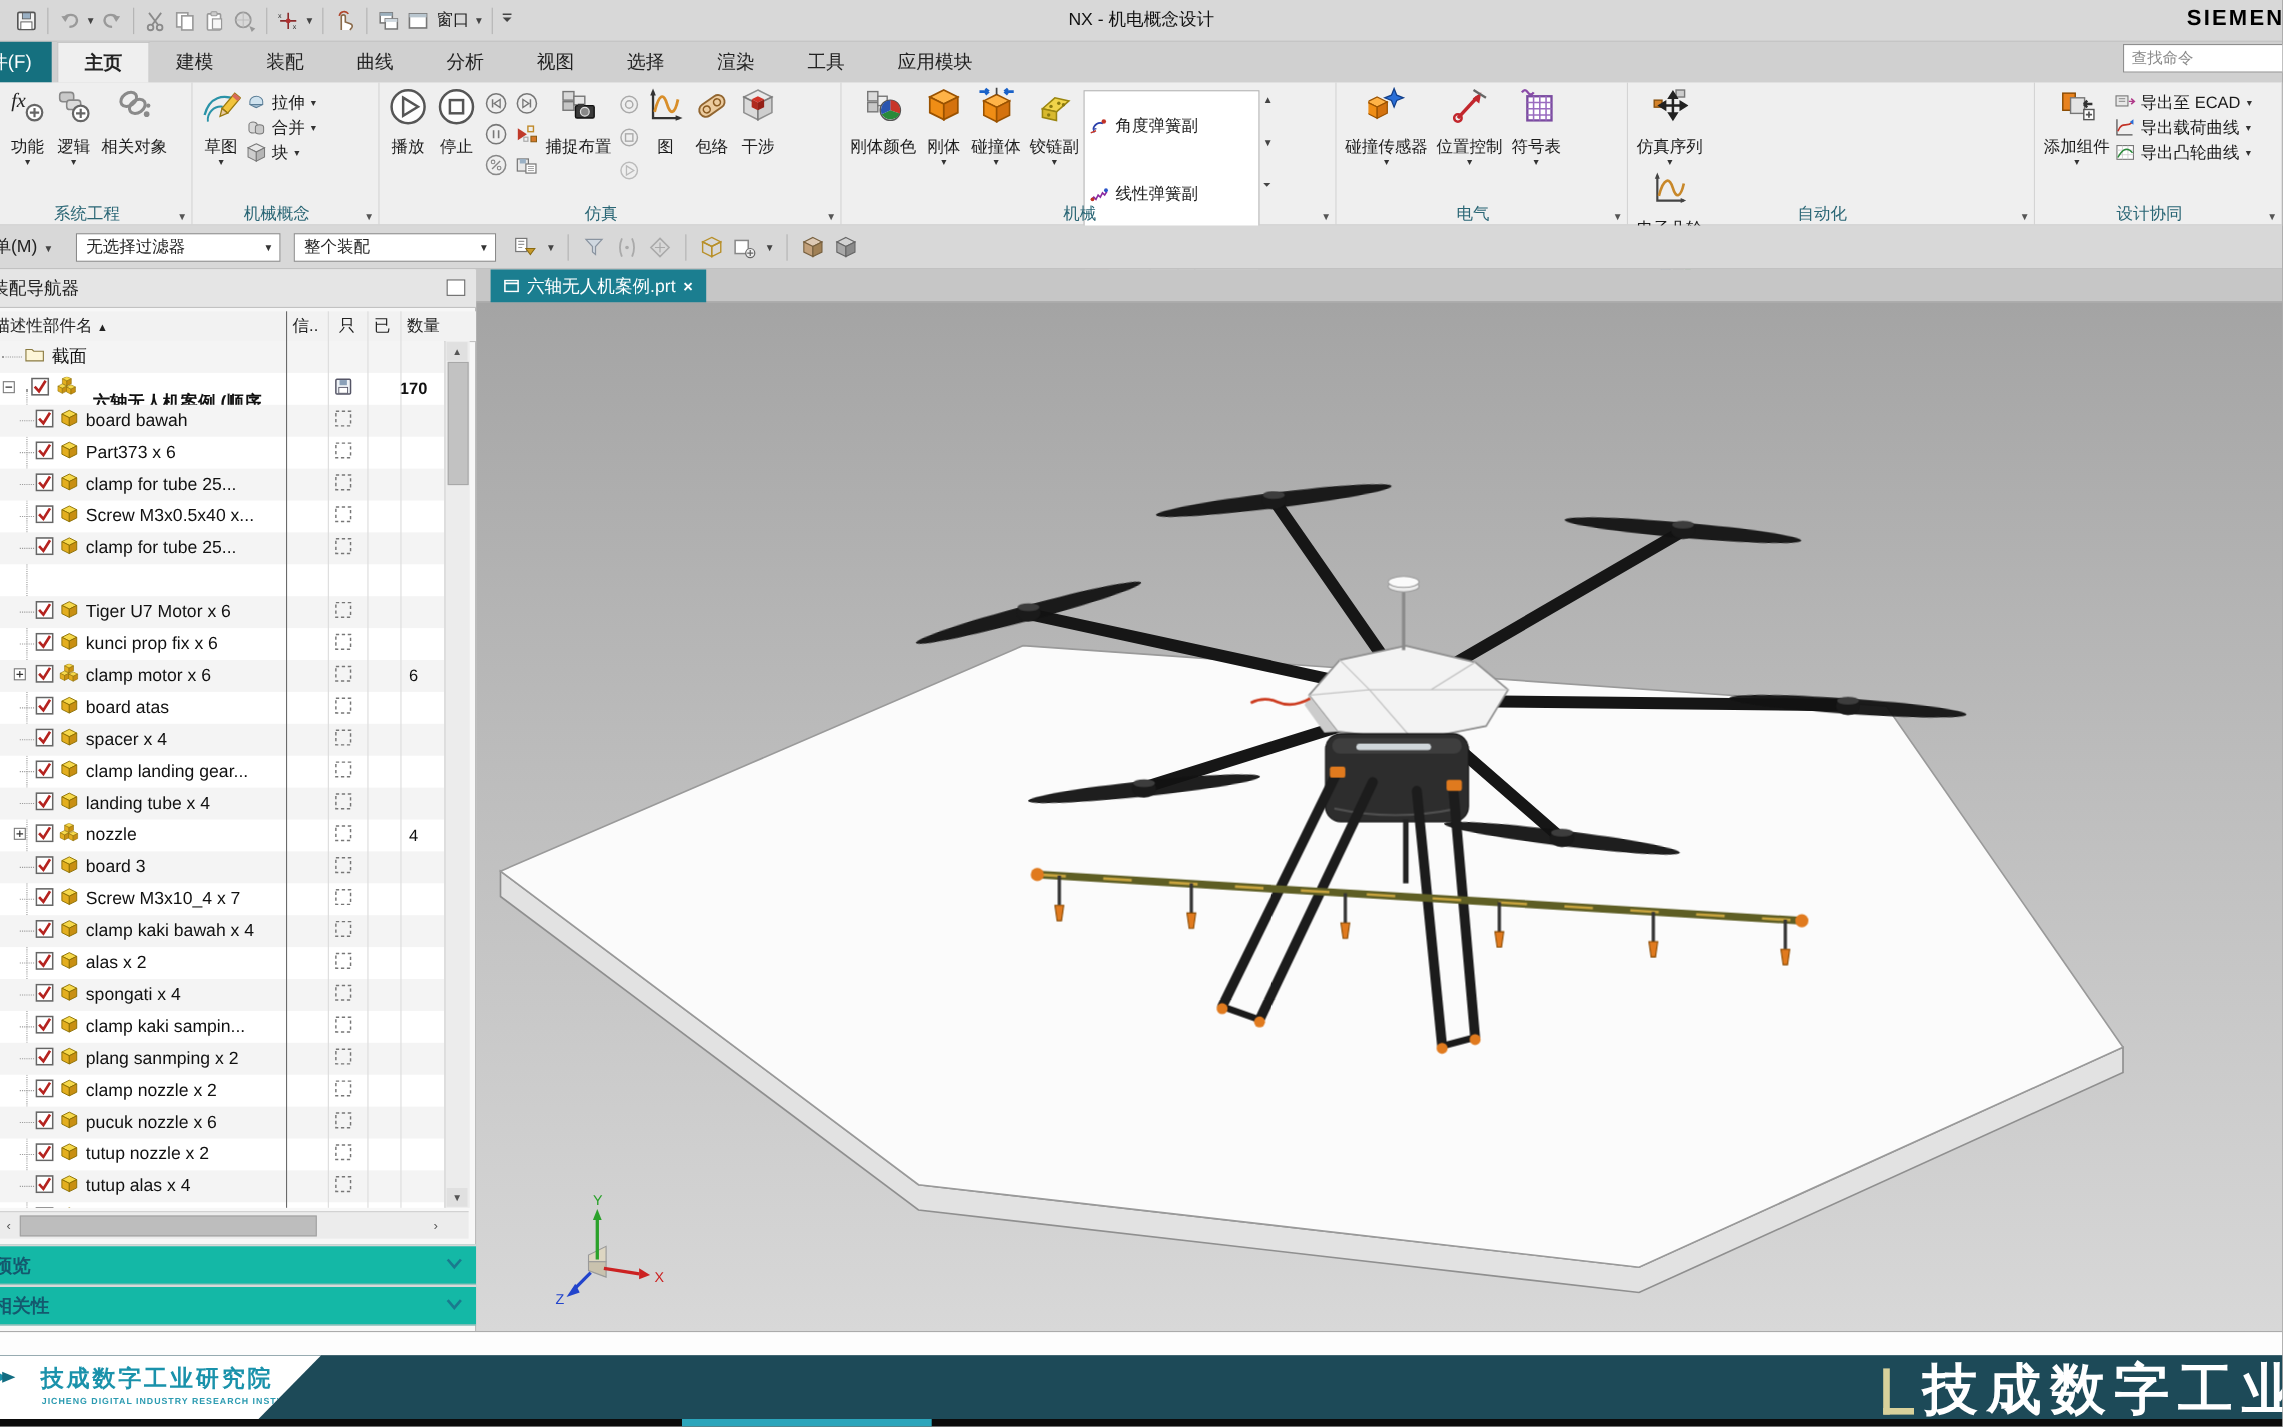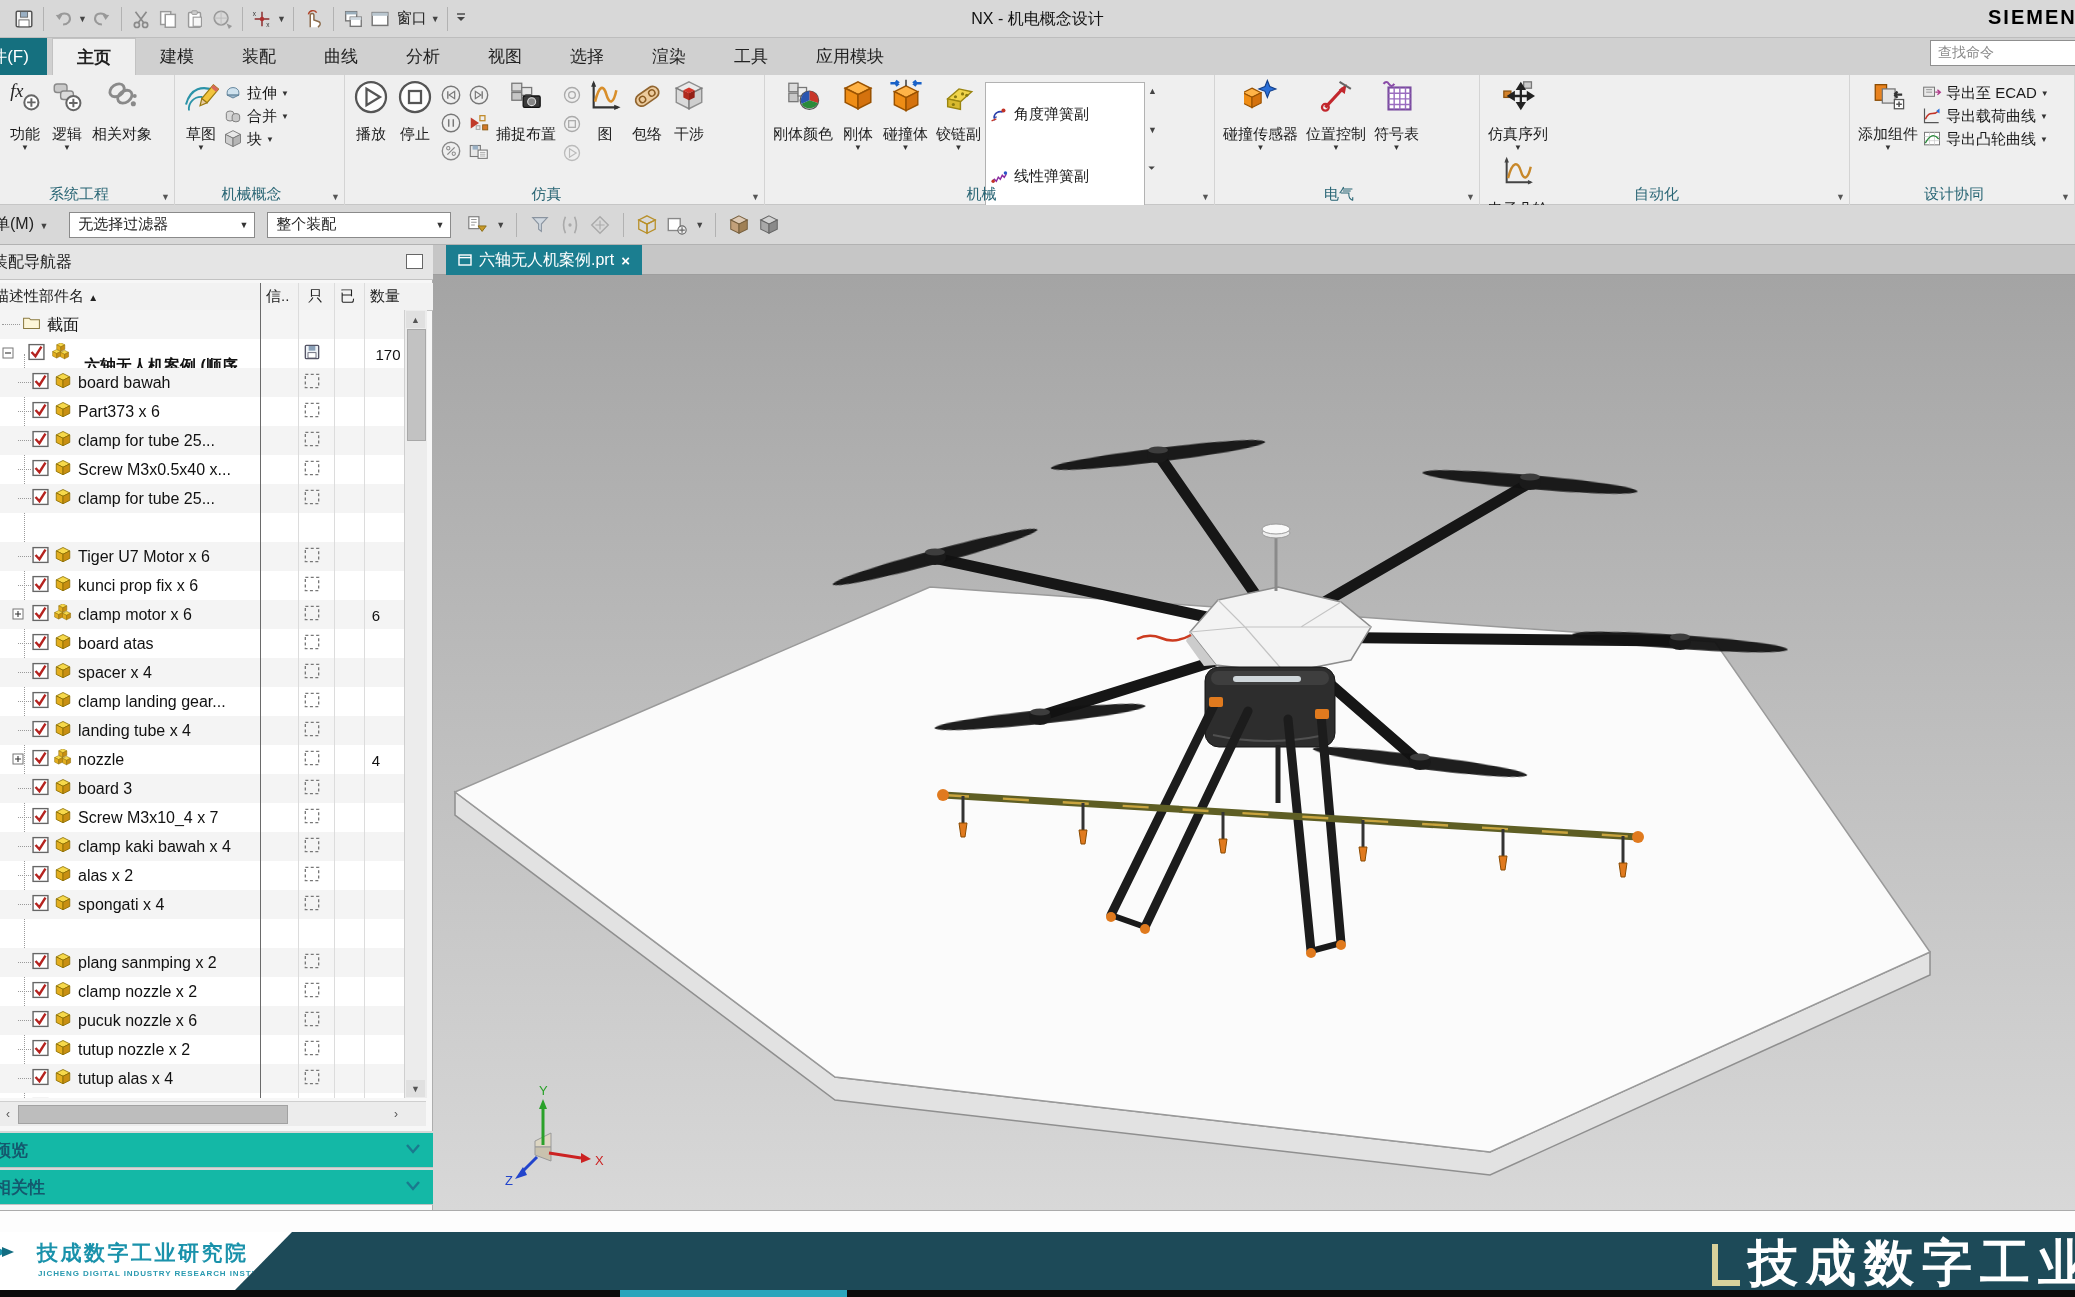--- a/index.html
+++ b/index.html
@@ -779,21 +779,21 @@
                 <polygon points="3,6.5 12,11 12,21 3,16.5" fill="#e3ae1f" stroke="#8a6d00" stroke-width="1.1"></polygon>
                 <polygon points="12,11 21,6.5 21,16.5 12,21" fill="#c88f12" stroke="#8a6d00" stroke-width="1.1"></polygon>
               </g>
             </svg></span>
           <span class="tr-el tr-name b" style="left:84px;">六轴无人机案例 (顺序...</span>
           <span class="tr-el" style="left:304px;"><svg width="16" height="16" viewBox="0 0 24 24">
               <rect x="2" y="2" width="20" height="20" rx="1.5" fill="#eef2f6" stroke="#556" stroke-width="2"></rect>
               <rect x="7" y="3" width="10" height="7" fill="#8aa0b8"></rect>
               <rect x="6" y="13" width="12" height="8" fill="#fff" stroke="#556" stroke-width="1.2"></rect>
             </svg></span>
-          <span class="tr-el tr-qty b" style="left:364px;font-weight:normal;">170</span>
+          <span class="tr-el tr-qty b" style="left:352px;font-weight:bold;">170</span>
         </div>
         <div class="trow alt" style="top:58px;">
           <span class="stub" style="left:18px;width:13px;"></span>
           <span class="tr-el" style="left:32px;"><svg width="17" height="17" viewBox="0 0 24 24">
               <rect x="1.5" y="1.5" width="21" height="21" fill="#fff" stroke="#666" stroke-width="2"></rect>
               <path d="M5 12 l5.5 6 L19 4.5" fill="none" stroke="#b5231f" stroke-width="3.4"></path>
             </svg></span>
           <span class="tr-el" style="left:54px;"><svg width="18" height="18" viewBox="0 0 24 24">
               <polygon points="12,2 21,6.5 12,11 3,6.5" fill="#f6d84a" stroke="#8a6d00" stroke-width="1.1"></polygon>
               <polygon points="3,6.5 12,11 12,21 3,16.5" fill="#e3ae1f" stroke="#8a6d00" stroke-width="1.1"></polygon>
@@ -1097,20 +1097,36 @@
           <span class="tr-el" style="left:32px;"><svg width="17" height="17" viewBox="0 0 24 24">
               <rect x="1.5" y="1.5" width="21" height="21" fill="#fff" stroke="#666" stroke-width="2"></rect>
               <path d="M5 12 l5.5 6 L19 4.5" fill="none" stroke="#b5231f" stroke-width="3.4"></path>
             </svg></span>
           <span class="tr-el" style="left:54px;"><svg width="18" height="18" viewBox="0 0 24 24">
               <polygon points="12,2 21,6.5 12,11 3,6.5" fill="#f6d84a" stroke="#8a6d00" stroke-width="1.1"></polygon>
               <polygon points="3,6.5 12,11 12,21 3,16.5" fill="#e3ae1f" stroke="#8a6d00" stroke-width="1.1"></polygon>
               <polygon points="12,11 21,6.5 21,16.5 12,21" fill="#c88f12" stroke="#8a6d00" stroke-width="1.1"></polygon>
             </svg></span>
           <span class="tr-el tr-name" style="left:78px;">spongati x 4</span>
+          <span class="tr-el" style="left:304px;"><svg width="16" height="16" viewBox="0 0 24 24">
+              <rect x="2" y="2" width="20" height="20" fill="none" stroke="#777" stroke-width="2" stroke-dasharray="4.5,3.6"></rect>
+            </svg></span>
+        </div>
+        <div class="trow" style="top:609px;">
+          <span class="stub" style="left:18px;width:13px;"></span>
+          <span class="tr-el" style="left:32px;"><svg width="17" height="17" viewBox="0 0 24 24">
+              <rect x="1.5" y="1.5" width="21" height="21" fill="#fff" stroke="#666" stroke-width="2"></rect>
+              <path d="M5 12 l5.5 6 L19 4.5" fill="none" stroke="#b5231f" stroke-width="3.4"></path>
+            </svg></span>
+          <span class="tr-el" style="left:54px;"><svg width="18" height="18" viewBox="0 0 24 24">
+              <polygon points="12,2 21,6.5 12,11 3,6.5" fill="#f6d84a" stroke="#8a6d00" stroke-width="1.1"></polygon>
+              <polygon points="3,6.5 12,11 12,21 3,16.5" fill="#e3ae1f" stroke="#8a6d00" stroke-width="1.1"></polygon>
+              <polygon points="12,11 21,6.5 21,16.5 12,21" fill="#c88f12" stroke="#8a6d00" stroke-width="1.1"></polygon>
+            </svg></span>
+          <span class="tr-el tr-name" style="left:78px;">clamp kaki sampin...</span>
           <span class="tr-el" style="left:304px;"><svg width="16" height="16" viewBox="0 0 24 24">
               <rect x="2" y="2" width="20" height="20" fill="none" stroke="#777" stroke-width="2" stroke-dasharray="4.5,3.6"></rect>
             </svg></span>
         </div>
         <div class="trow alt" style="top:638px;">
           <span class="stub" style="left:18px;width:13px;"></span>
           <span class="tr-el" style="left:32px;"><svg width="17" height="17" viewBox="0 0 24 24">
               <rect x="1.5" y="1.5" width="21" height="21" fill="#fff" stroke="#666" stroke-width="2"></rect>
               <path d="M5 12 l5.5 6 L19 4.5" fill="none" stroke="#b5231f" stroke-width="3.4"></path>
             </svg></span>

